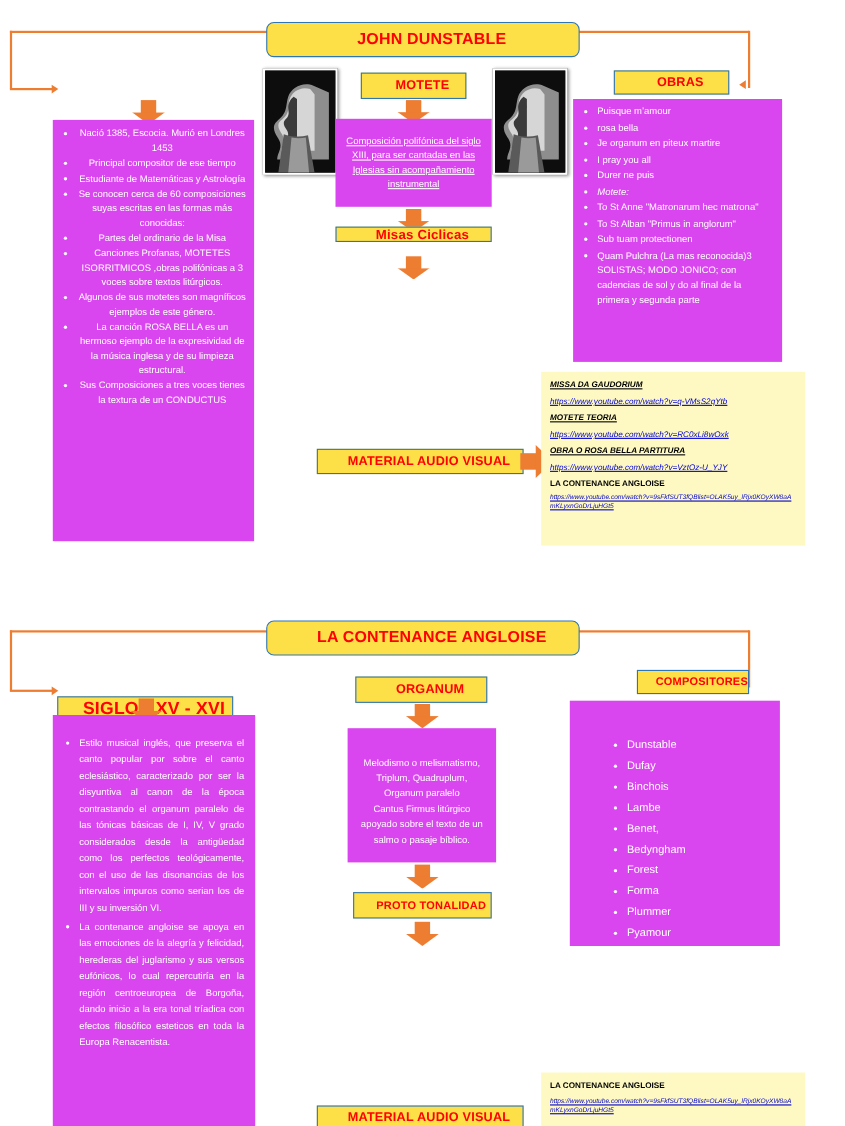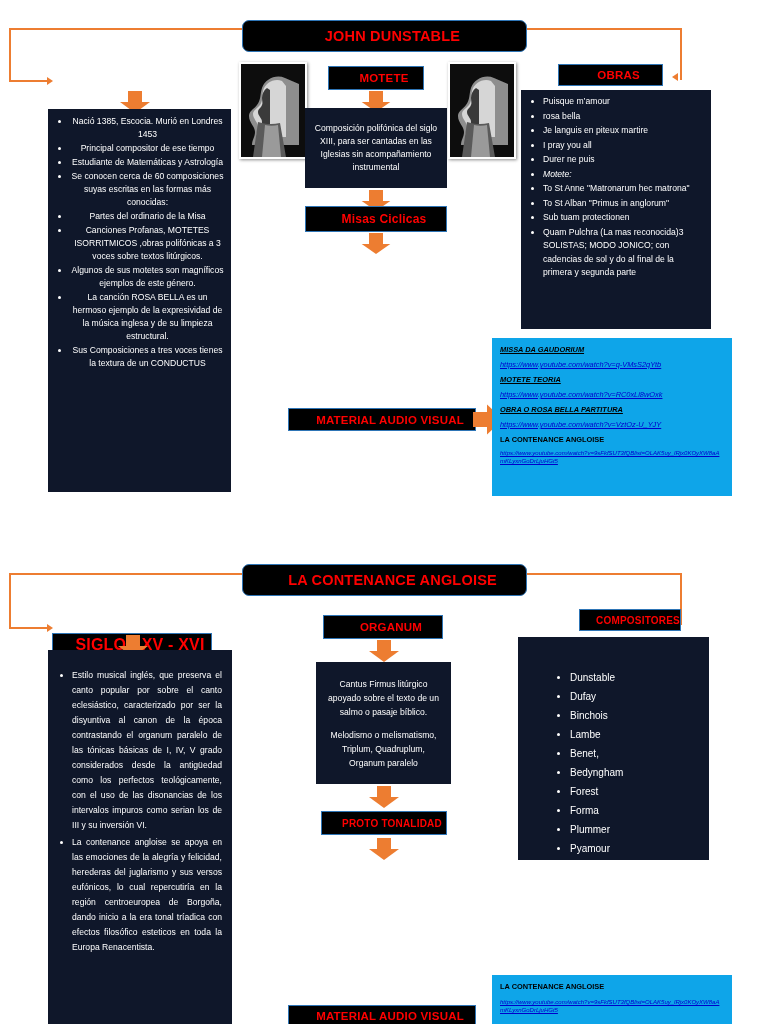--- a/index.html
+++ b/index.html
@@ -8,34 +8,34 @@
     background:#ffffff;
     font-family:"Liberation Sans", sans-serif;
     overflow:hidden;
     position:relative;
   }
   .canvas{position:relative;width:768px;height:1024px;}
 
   
   .hdr{
     position:absolute;
-    background:#000000;
+    background:#fde047;
     border:1px solid #2E75B6;
     color:#FF0000;
     font-weight:bold;
     display:flex;align-items:center;justify-content:center;
     text-align:center;
     letter-spacing:.2px;
     box-sizing:border-box;
     padding-left:16px;
   }
   .hdr.round{border-radius:7px;}
   .body-box{
     position:absolute;
-    background:#0f172a;
+    background:#d946ef;
     color:#FFFFFF;
     box-sizing:border-box;
     overflow:hidden;
   }
   .body-box ul{
     margin:0;padding:0 6px 0 22px;list-style:disc;
   }
   .body-box li{margin:0 0 1px 0;}
   .centered{display:flex;flex-direction:column;align-items:center;justify-content:center;text-align:center;}
   .just{text-align:justify;}
@@ -82,21 +82,21 @@
     background:#111;
     border:2px solid #ffffff;
     box-shadow:1px 1px 3px rgba(0,0,0,.45);
     overflow:hidden;
   }
   .portrait svg{display:block;width:100%;height:100%;}
 
   
   .links{
     position:absolute;
-    background:#0ea5e9;
+    background:#fef9c3;
     box-sizing:border-box;
     padding:6px 8px 4px 8px;
     overflow:hidden;
   }
   .links .lbl{color:#000;font-weight:bold;font-style:italic;text-decoration:underline;}
   .links .lbl.plain{font-style:normal;text-decoration:none;}
   .links a{color:#0000CC;text-decoration:underline;display:block;word-break:break-all;}
   .links a.it{font-style:italic;}
   .links .row{margin-bottom:4px;}
 </style>
@@ -168,44 +168,44 @@
       <li>La canción ROSA BELLA es un hermoso ejemplo de la expresividad de la música inglesa y de su limpieza estructural.</li>
       <li>Sus Composiciones a tres voces tienes la textura de un CONDUCTUS</li>
     </ul>
   </div>
 
   <div class="hdr" style="left:328px;top:66px;width:96px;height:24px;font-size:11.5px;">MOTETE</div>
   <div class="darrow" style="left:361px;top:91px;width:30px;height:21px;">
     <div class="stem"></div>
       <div class="head"></div>
   </div>
-  <div class="body-box centered" style="left:305px;top:108px;width:142px;height:80px;font-size:8.6px;line-height:13px;padding:17px 8px;">Composición polifónica del siglo XIII, para ser cantadas en las Iglesias sin acompañamiento instrumental</div>
+  <div class="body-box centered" style="left:305px;top:108px;width:142px;height:80px;font-size:8.6px;line-height:13px;padding:17px 8px;text-decoration:underline;">Composición polifónica del siglo XIII, para ser cantadas en las Iglesias sin acompañamiento instrumental</div>
 
   <div class="darrow" style="left:361px;top:190px;width:30px;height:21px;">
     <div class="stem"></div>
       <div class="head"></div>
   </div>
-  <div class="hdr" style="left:305px;top:206px;width:142px;height:26px;font-size:12px;">Misas Ciclicas</div>
+  <div class="hdr" style="left:305px;top:206px;width:142px;height:14px;font-size:12px;">Misas Ciclicas</div>
   <div class="darrow" style="left:361px;top:233px;width:30px;height:21px;">
     <div class="stem"></div>
       <div class="head"></div>
   </div>
 
   <div class="hdr" style="left:288px;top:408px;width:188px;height:23px;font-size:11.5px;">MATERIAL AUDIO VISUAL</div>
   <div class="rarrow" style="left:473px;top:404px;width:30px;height:31px;">
     <div class="stem"></div>
       <div class="head"></div>
   </div>
 
   <div class="hdr" style="left:558px;top:64px;width:105px;height:22px;font-size:11.5px;">OBRAS</div>
   <div class="body-box" style="left:521px;top:90px;width:190px;height:239px;font-size:8.6px;line-height:13.5px;padding-top:5px;">
     <ul>
       <li>Puisque m’amour</li>
       <li>rosa bella</li>
-      <li>Je languis en piteux martire</li>
+      <li>Je organum en piteux martire</li>
       <li>I pray you all</li>
       <li>Durer ne puis</li>
       <li style="font-style:italic;">Motete:</li>
       <li>To St Anne "Matronarum hec matrona"</li>
       <li>To St Alban "Primus in anglorum"</li>
       <li>Sub tuam protectionen</li>
       <li>Quam Pulchra (La mas reconocida)3 SOLISTAS;  MODO JONICO; con cadencias de sol y do al final de la primera y segunda parte</li>
     </ul>
   </div>
 
@@ -258,22 +258,22 @@
       <li class="just" style="margin-top:2px;">La contenance angloise se apoya en las emociones de la alegría y felicidad, herederas del juglarismo y sus versos eufónicos, lo cual repercutiría en la región centroeuropea de Borgoña, dando inicio a la era tonal tríadica con efectos filosófico esteticos en toda la Europa Renacentista.</li>
     </ul>
   </div>
 
   <div class="hdr" style="left:323px;top:615px;width:120px;height:24px;font-size:11.5px;">ORGANUM</div>
   <div class="darrow" style="left:369px;top:640px;width:30px;height:22px;">
     <div class="stem"></div>
       <div class="head"></div>
   </div>
   <div class="body-box centered" style="left:316px;top:662px;width:135px;height:122px;font-size:8.6px;line-height:14px;padding:8px 8px;">
+    <div style="margin-top:9px;">Melodismo o melismatismo, Triplum, Quadruplum, Organum paralelo</div>
     <div>Cantus Firmus litúrgico apoyado sobre el texto de un salmo o pasaje bíblico.</div>
-    <div style="margin-top:9px;">Melodismo o melismatismo, Triplum, Quadruplum, Organum paralelo</div>
   </div>
 
   <div class="darrow" style="left:369px;top:786px;width:30px;height:22px;">
     <div class="stem"></div>
       <div class="head"></div>
   </div>
   <div class="hdr" style="left:321px;top:811px;width:126px;height:24px;font-size:10px;">PROTO TONALIDAD</div>
   <div class="darrow" style="left:369px;top:838px;width:30px;height:22px;">
     <div class="stem"></div>
       <div class="head"></div>

